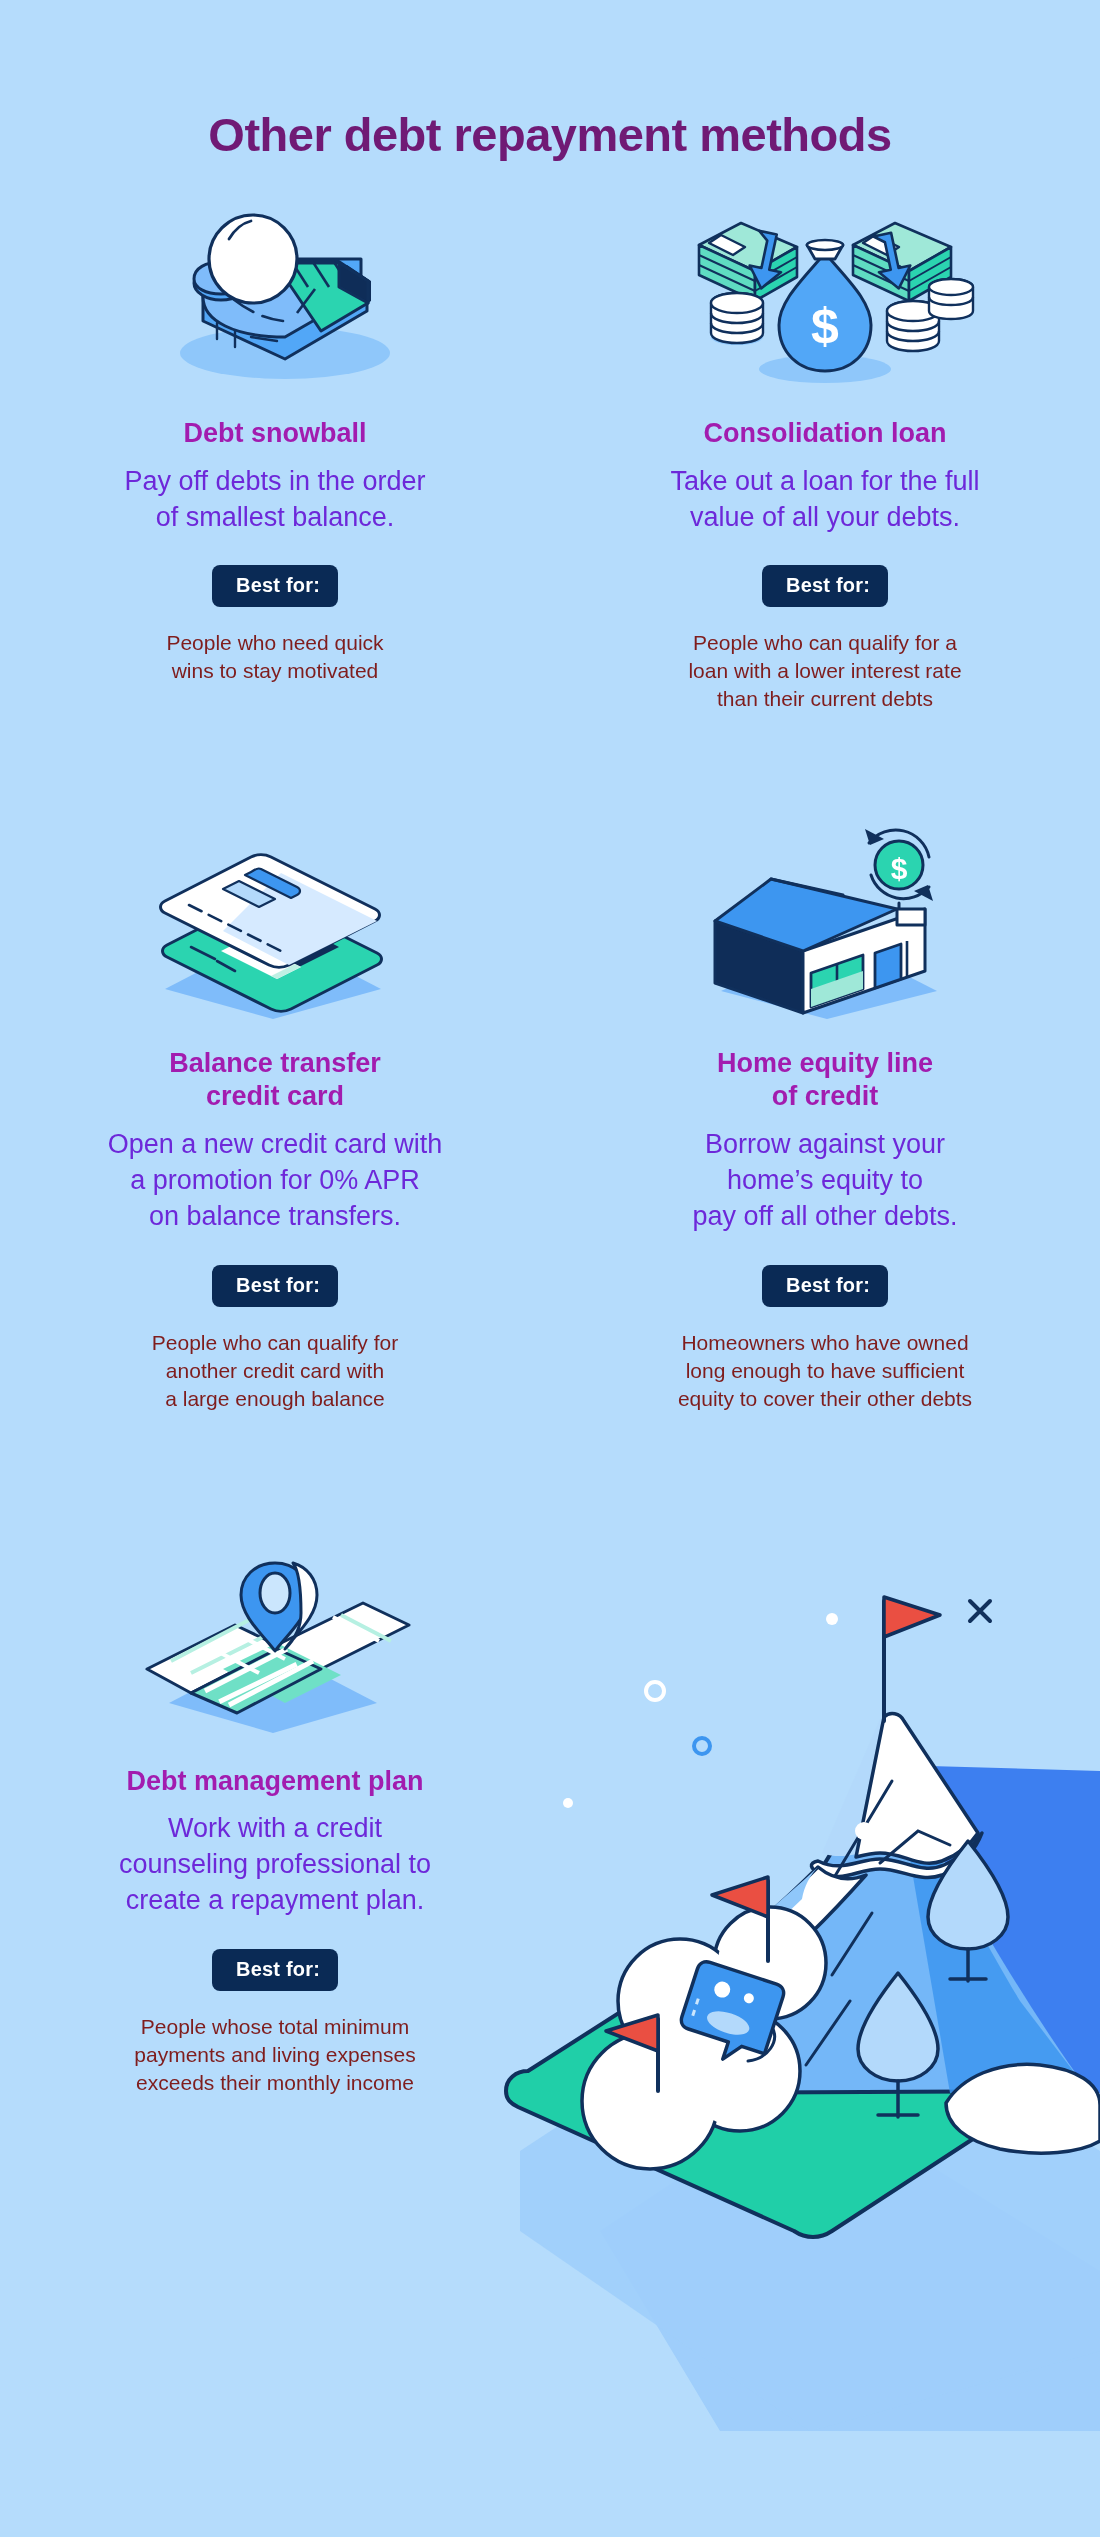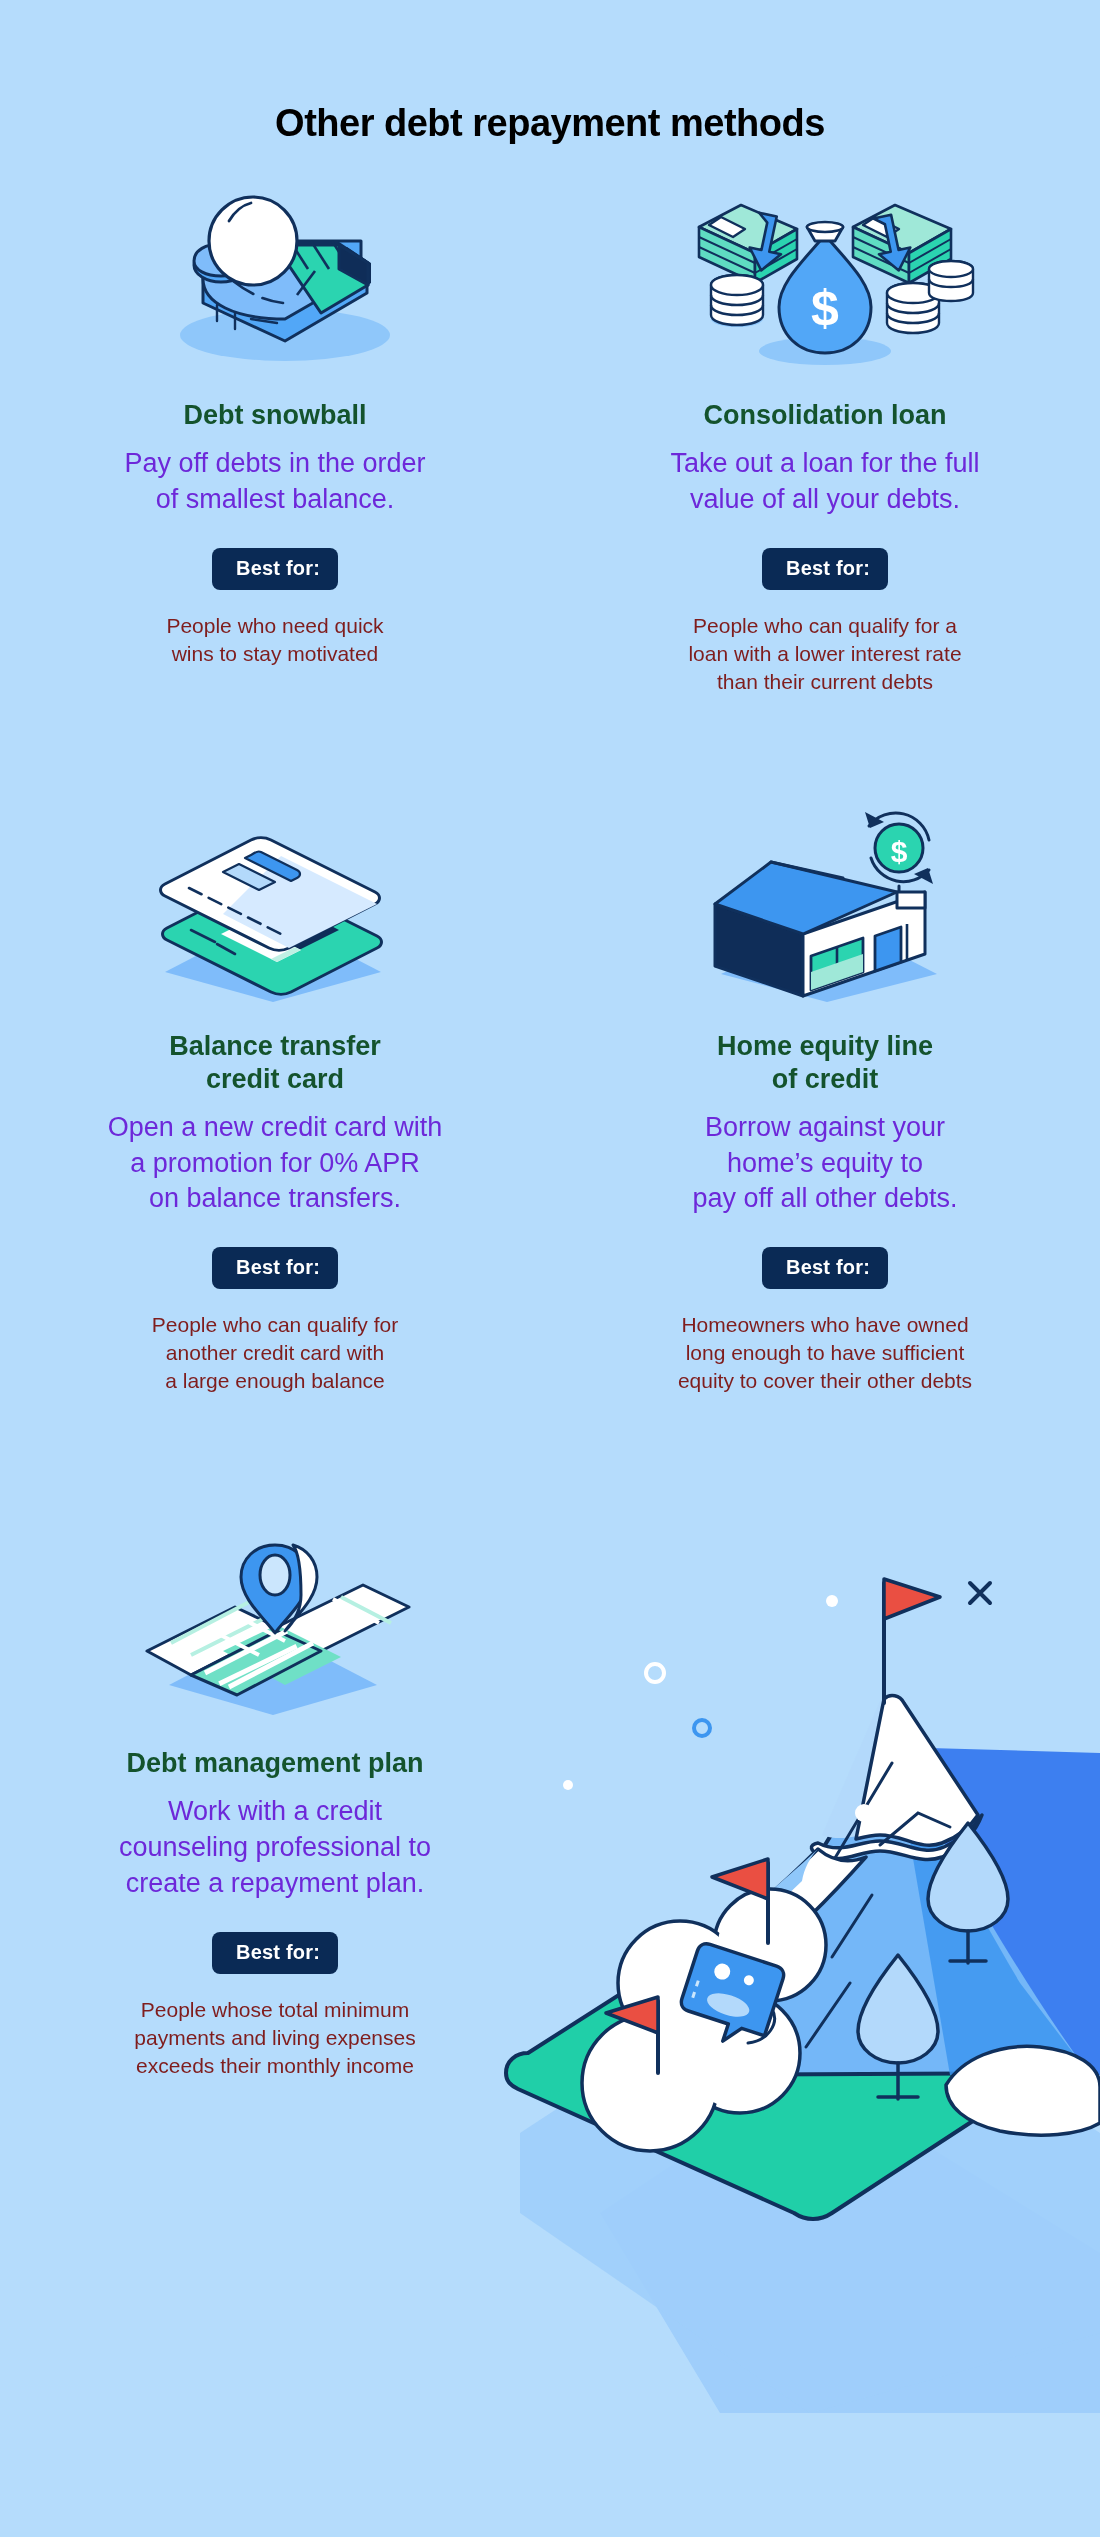--- a/index.html
+++ b/index.html
@@ -18,24 +18,24 @@
   .page {
     position: relative;
     width: 1100px;
     height: 2537px;
     overflow: hidden;
   }
 
   
   .title {
     text-align: center;
-    font-size: 38px;
+    font-size: 47px;
     font-weight: bold;
     letter-spacing: -0.5px;
-    color: #000000;
+    color: #701a75;
     padding-top: 78px;
     line-height: 1.1;
   }
 
   
   .row {
     display: flex;
     width: 1100px;
     box-sizing: border-box;
   }
@@ -58,21 +58,21 @@
     position: relative;
     display: flex;
     align-items: flex-end;
     justify-content: center;
   }
   .art svg { display: block; }
 
   .card-title {
     font-size: 27px;
     font-weight: bold;
-    color: #14532d;
+    color: #a21caf;
     text-align: center;
     line-height: 1.22;
     margin-top: 24px;
     white-space: pre-line;
   }
   .card-desc {
     font-size: 27px;
     color: #6d28d9;
     text-align: center;
     line-height: 1.33;

